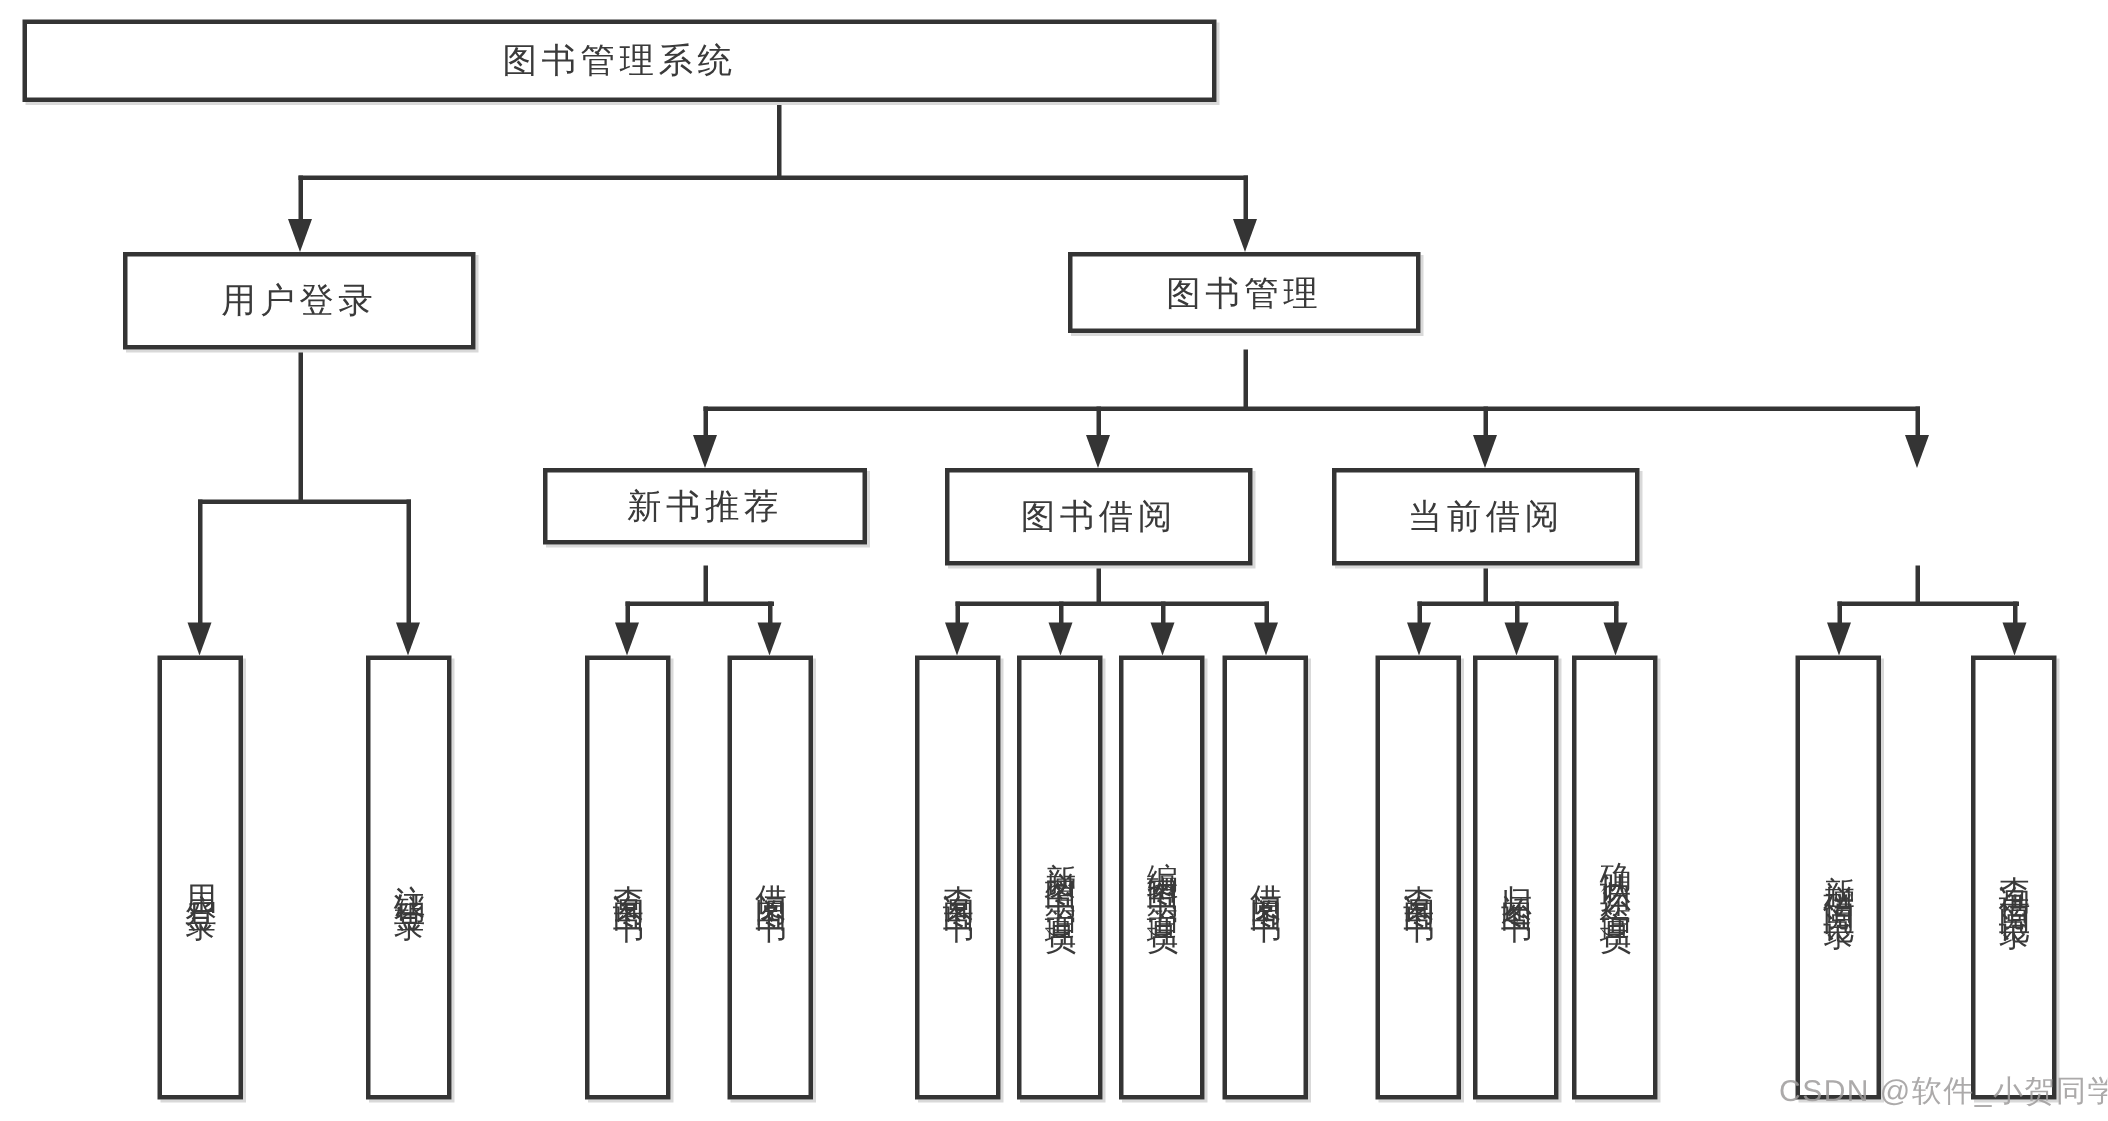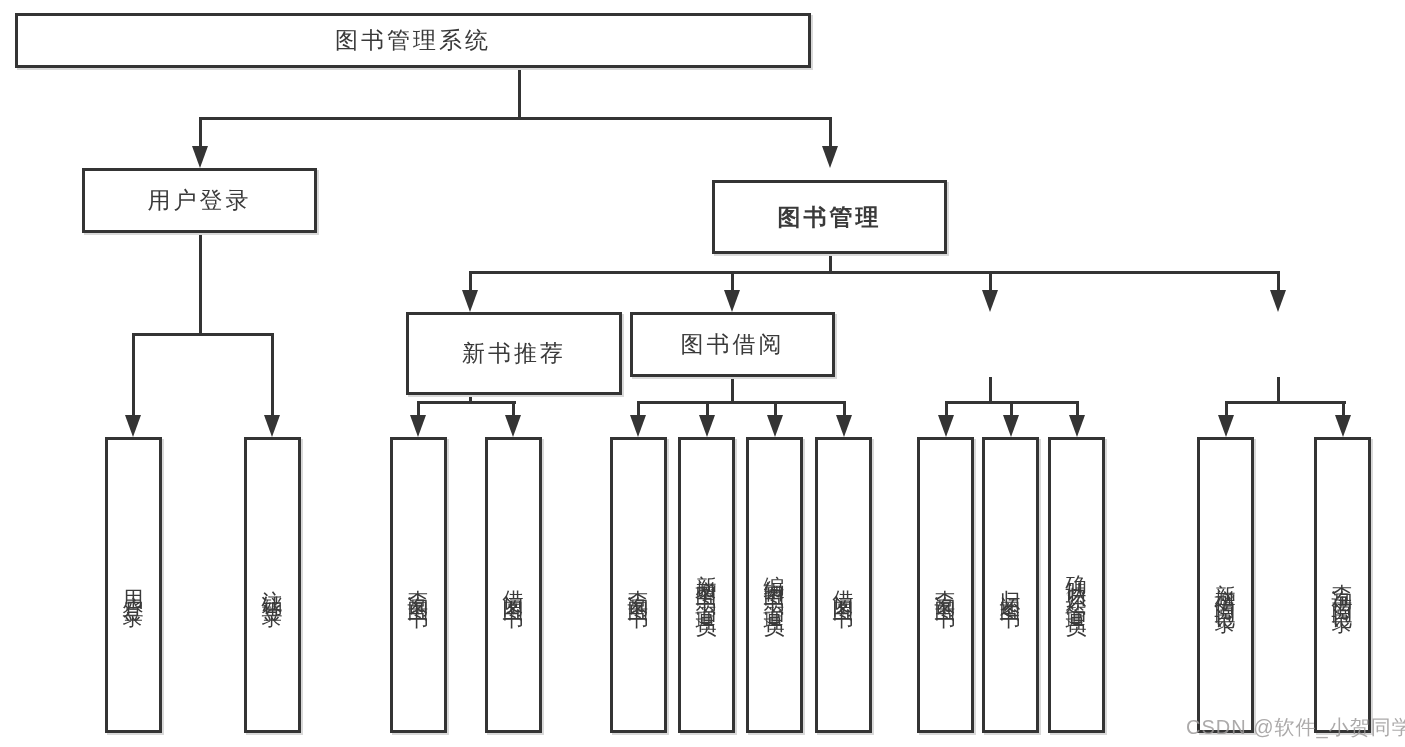--- a/index.html
+++ b/index.html
@@ -74,42 +74,43 @@
   <div class="box h" style="left:15px; top:13px; width:796px; height:55px;">图书管理系统</div>
 
   <div class="vline" style="left:518px; top:68px; height:50px;"></div>
   <div class="hline" style="left:199px; top:117px; width:633px;"></div>
   <div class="vline" style="left:199px; top:117px; height:33px;"></div>
   <div class="arrow" style="left:192px; top:146px;"></div>
   <div class="vline" style="left:829px; top:117px; height:33px;"></div>
   <div class="arrow" style="left:822px; top:146px;"></div>
 
   <div class="box h" style="left:82px; top:168px; width:235px; height:65px;">用户登录</div>
-  <div class="box h" style="left:712px; top:180px; width:235px; height:74px;font-weight:bold;">图书管理</div>
+  <div class="box h" style="left:712px; top:168px; width:235px; height:54px;">图书管理</div>
 
   <div class="vline" style="left:199px; top:233px; height:103px;"></div>
   <div class="hline" style="left:132px; top:333px; width:142px;"></div>
   <div class="vline" style="left:132px; top:333px; height:84px;"></div>
   <div class="arrow" style="left:125px; top:415px;"></div>
   <div class="vline" style="left:271px; top:333px; height:84px;"></div>
   <div class="arrow" style="left:264px; top:415px;"></div>
 
   <div class="vline" style="left:829px; top:233px; height:41px;"></div>
   <div class="hline" style="left:469px; top:271px; width:811px;"></div>
   <div class="vline" style="left:469px; top:271px; height:23px;"></div>
   <div class="arrow" style="left:462px; top:290px;"></div>
   <div class="vline" style="left:731px; top:271px; height:23px;"></div>
   <div class="arrow" style="left:724px; top:290px;"></div>
   <div class="vline" style="left:989px; top:271px; height:23px;"></div>
   <div class="arrow" style="left:982px; top:290px;"></div>
   <div class="vline" style="left:1277px; top:271px; height:23px;"></div>
   <div class="arrow" style="left:1270px; top:290px;"></div>
 
-  <div class="box h" style="left:362px; top:312px; width:216px; height:83px;margin-left:44px;">新书推荐</div>
+  <div class="box h" style="left:362px; top:312px; width:216px; height:51px;">新书推荐</div>
   <div class="box h" style="left:630px; top:312px; width:205px; height:65px;">图书借阅</div>
+  <div class="box h" style="left:888px; top:312px; width:205px; height:65px;">当前借阅</div>
 
   <div class="vline" style="left:469px; top:377px; height:27px;"></div>
   <div class="hline" style="left:417px; top:401px; width:99px;"></div>
   <div class="vline" style="left:417px; top:401px; height:16px;"></div>
   <div class="arrow" style="left:410px; top:415px;"></div>
   <div class="vline" style="left:512px; top:401px; height:16px;"></div>
   <div class="arrow" style="left:505px; top:415px;"></div>
 
   <div class="vline" style="left:731px; top:377px; height:27px;"></div>
   <div class="hline" style="left:637px; top:401px; width:209px;"></div>

